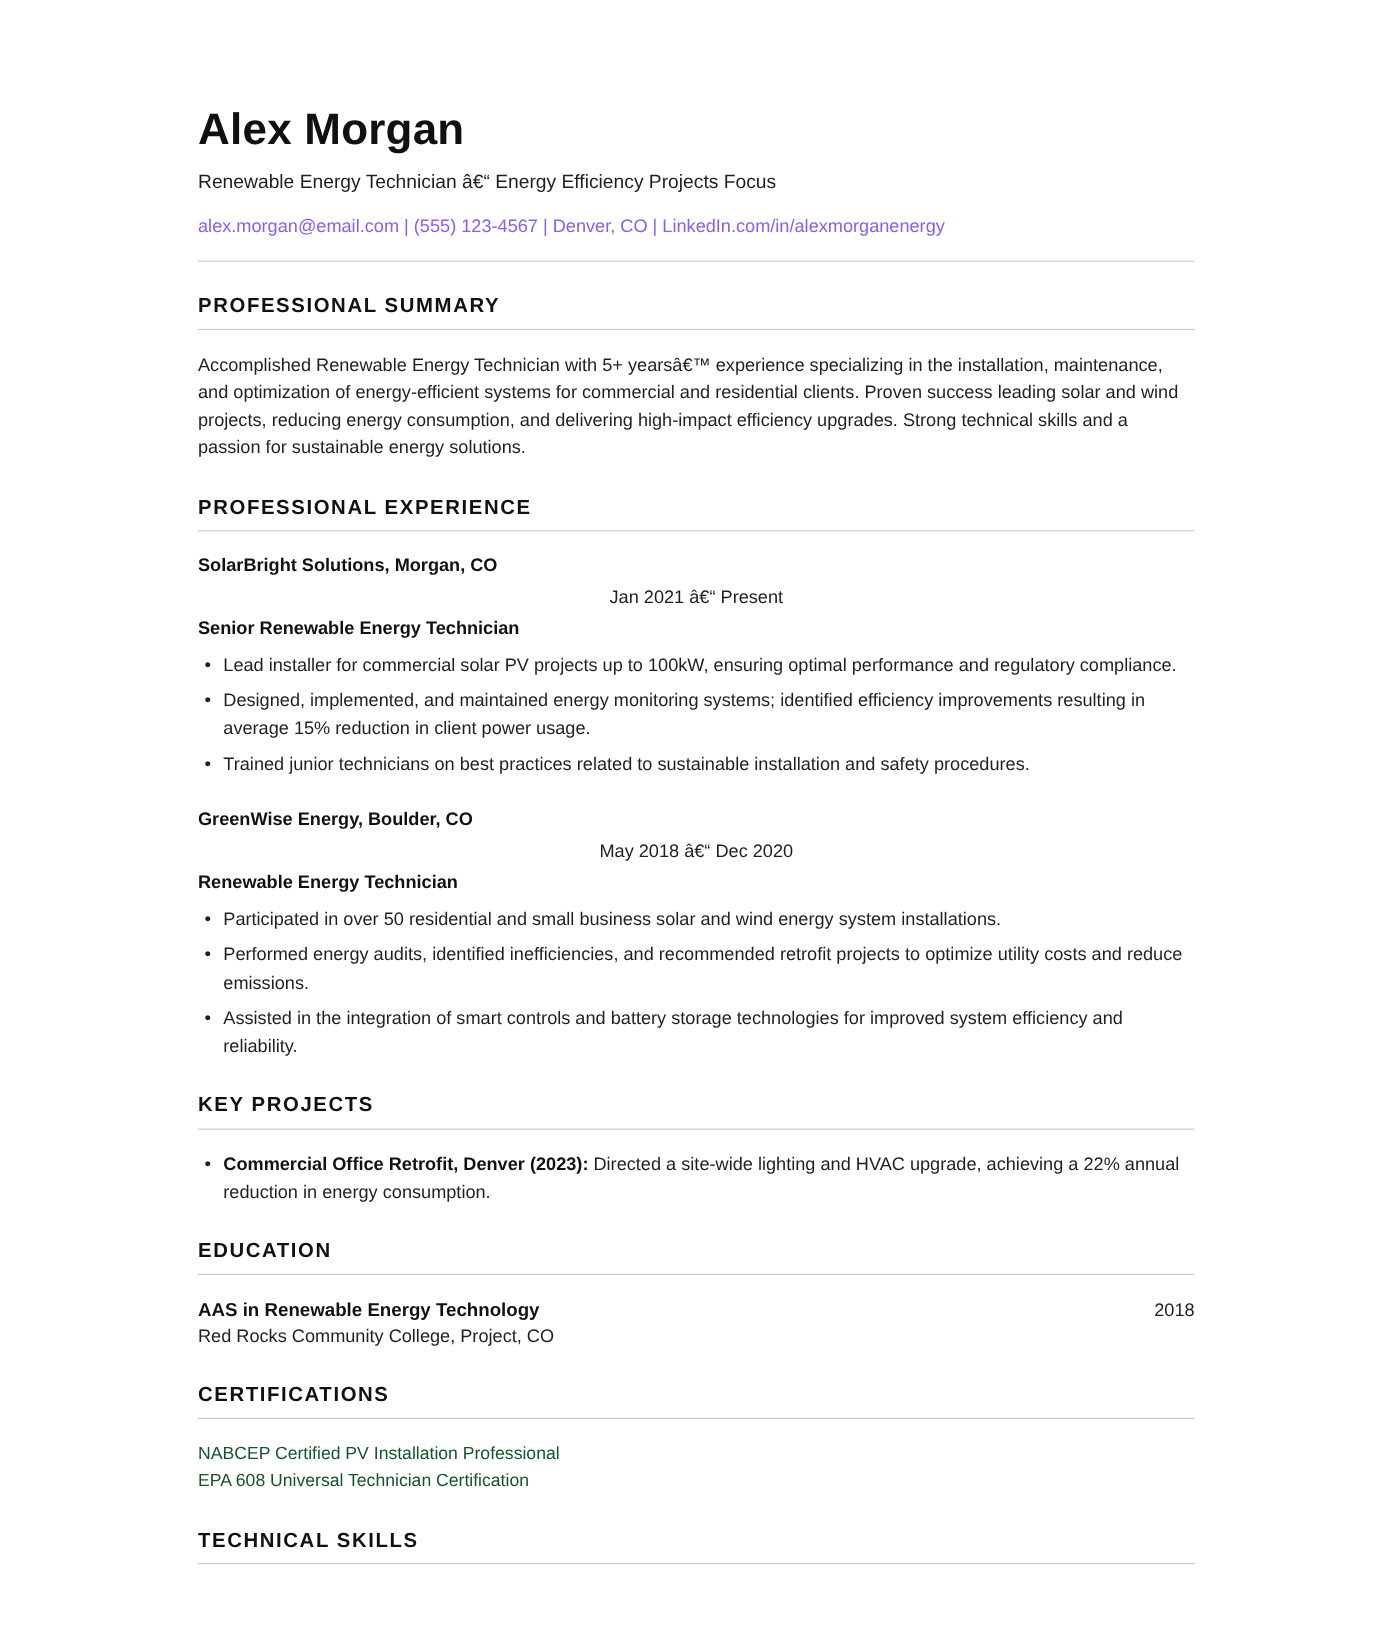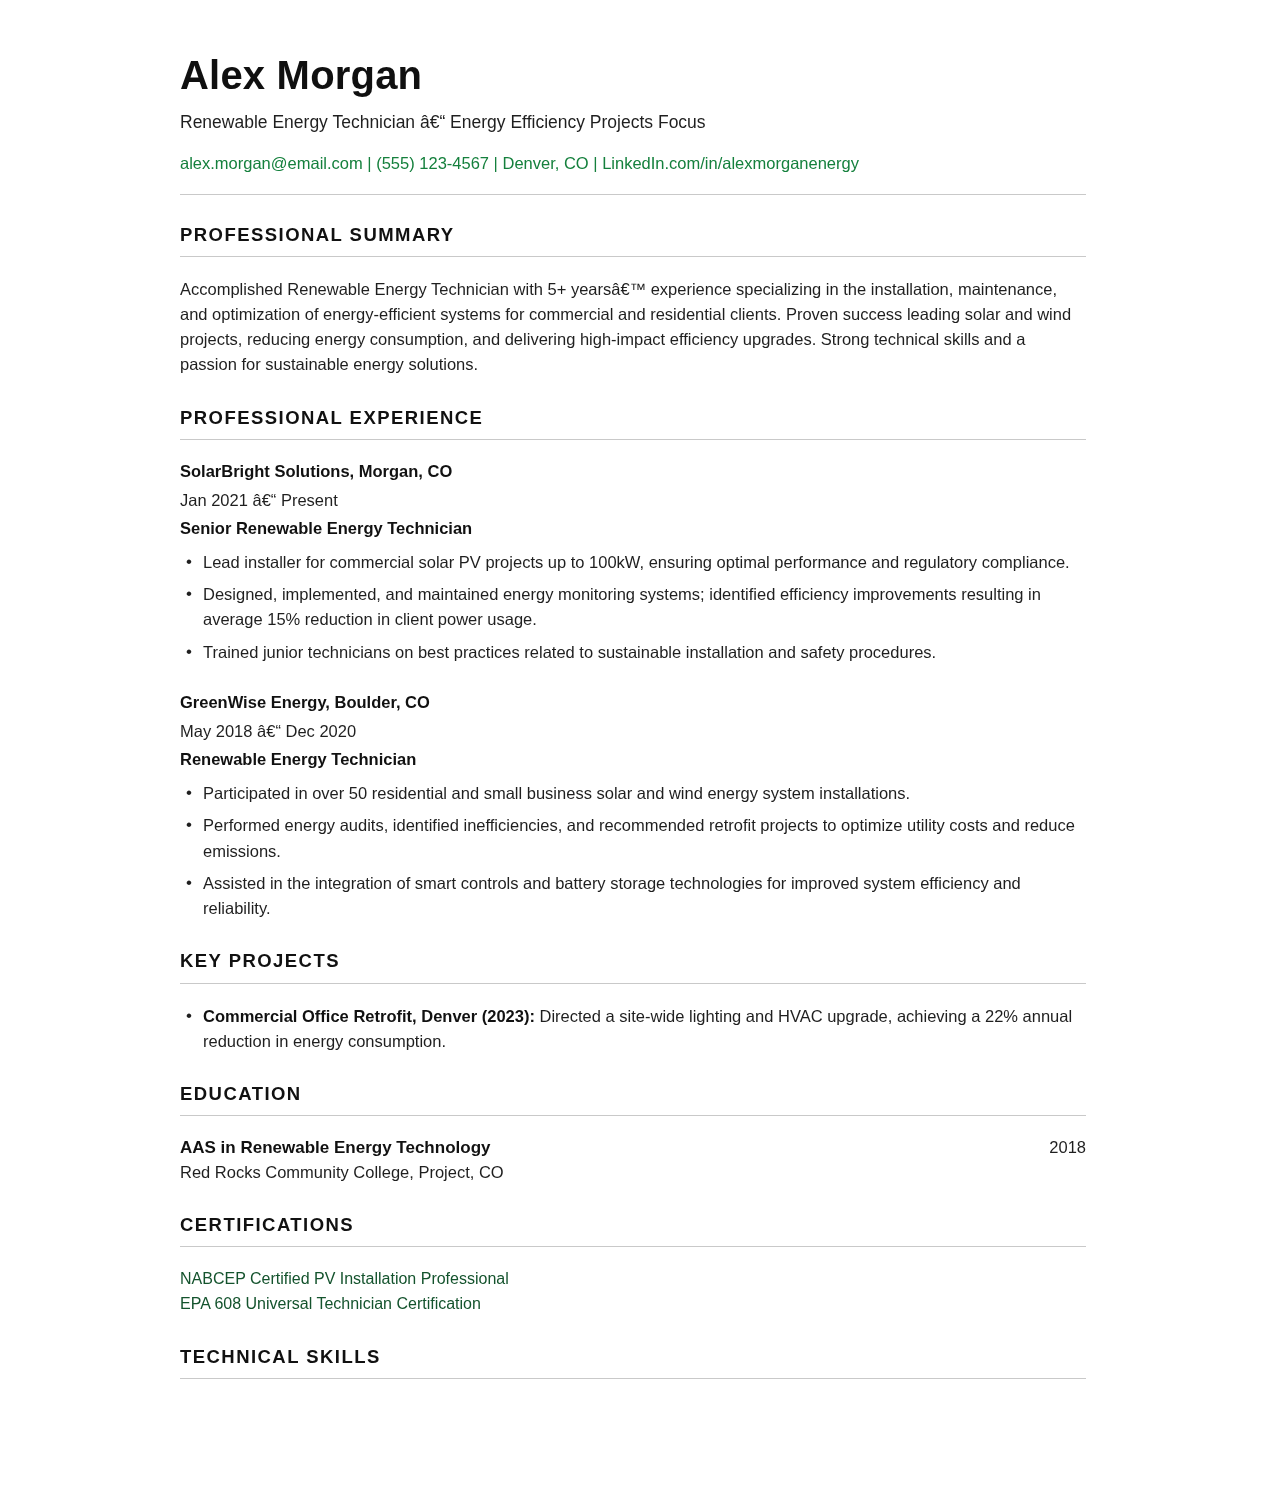--- a/index.html
+++ b/index.html
@@ -14,21 +14,21 @@
     overflow: hidden;
     font-family: "Liberation Sans", sans-serif;
     color: #1a1a1a;
     -webkit-font-smoothing: antialiased;
   }
   .page {
     position: relative;
     width: 1263px;
     height: 1462px;
     box-sizing: border-box;
-    padding: 53px 178px 0 180px;
+    padding: 96px 178px 0 180px;
     overflow: hidden;
   }
   .content {
     width: 906px;
   }
 
   
   .name {
     font-size: 40px;
     font-weight: 700;
@@ -41,21 +41,21 @@
     font-size: 17.5px;
     font-weight: 400;
     line-height: 1.35;
     margin: 0 0 18px 0;
     color: #1f1f1f;
   }
   .contact {
     font-size: 16.5px;
     line-height: 1.4;
     margin: 0 0 18px 0;
-    color: #15803d;
+    color: #8b5cf6;
   }
   .rule {
     border: 0;
     border-top: 1px solid #c9c9c9;
     margin: 0;
     height: 0;
   }
 
   
   .section { margin-top: 0; }
@@ -88,21 +88,21 @@
   .job-company {
     font-size: 16.5px;
     font-weight: 700;
     color: #111111;
     line-height: 1.4;
     margin: 0;
   }
   .job-dates {
     font-size: 16.5px;
     color: #1f1f1f;
-    text-align: left;
+    text-align: center;
     line-height: 1.4;
     margin: 6px 0 0 0;
   }
   .job-title {
     font-size: 16.5px;
     font-weight: 700;
     color: #111111;
     line-height: 1.4;
     margin: 5px 0 0 0;
   }

